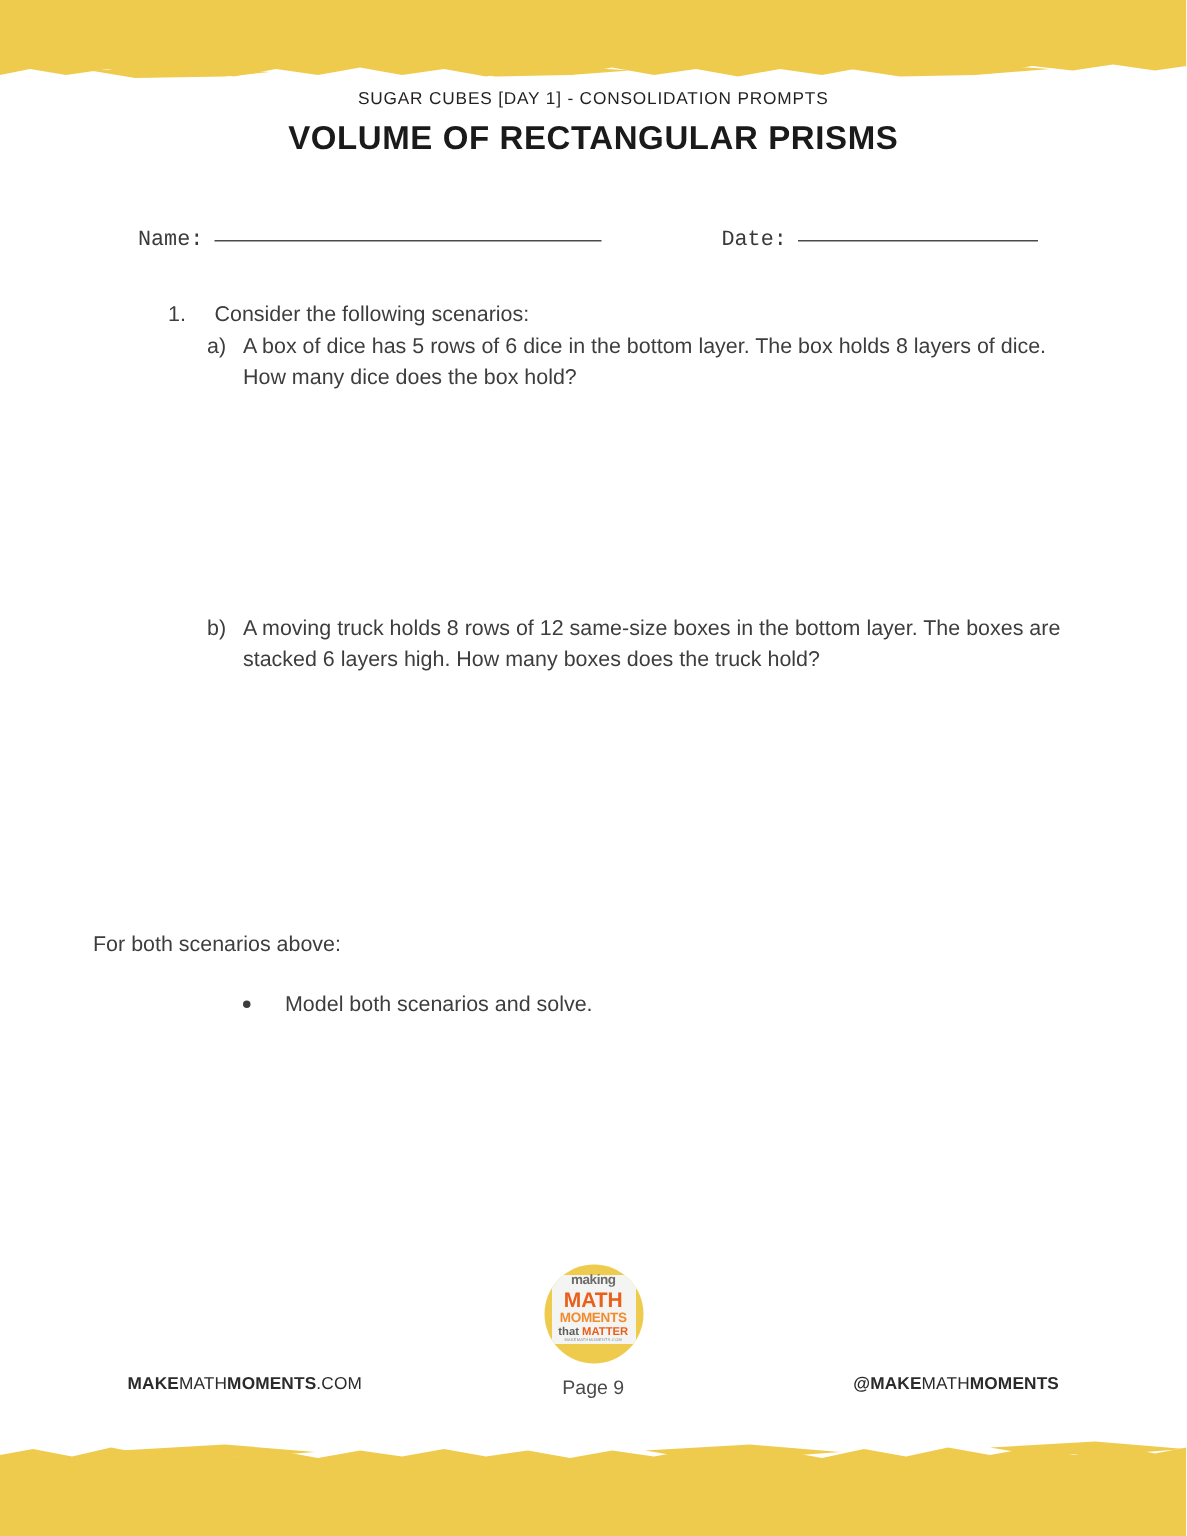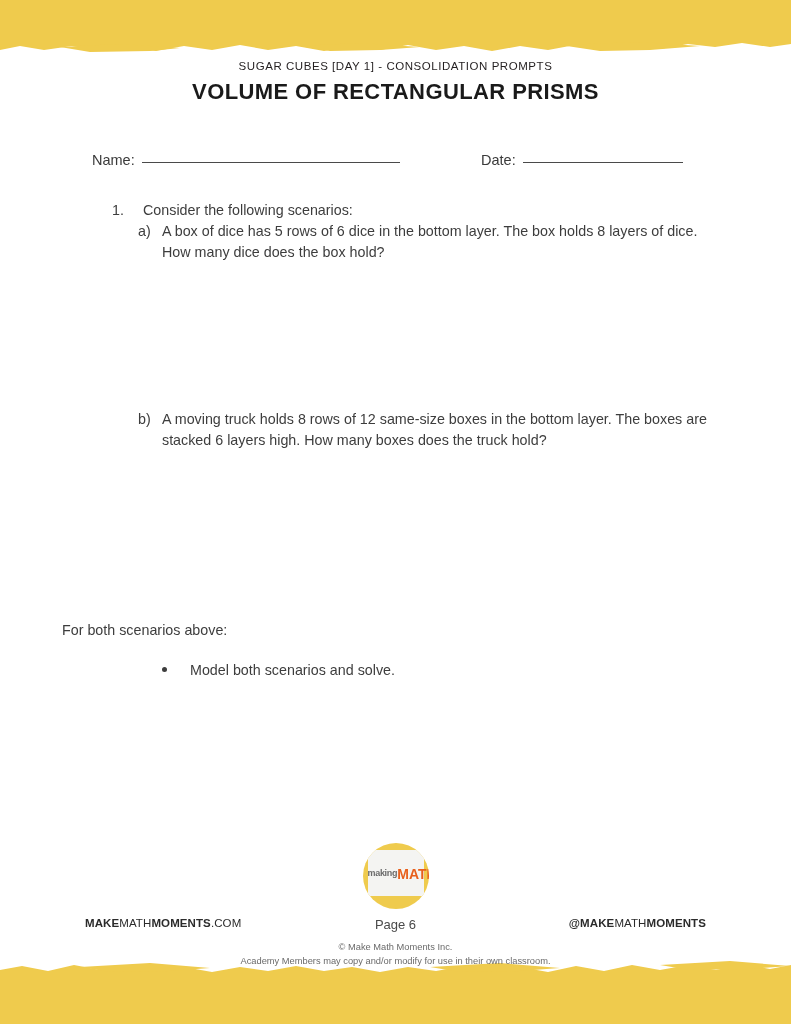--- a/index.html
+++ b/index.html
@@ -63,20 +63,21 @@
   }
 
   
   .namedate {
     position: absolute;
     top: 152px;
     left: 0;
     width: 791px;
     z-index: 3;
     height: 24px;
+    font-family: Liberation Mono, monospace;
   }
   .field {
     position: absolute;
     display: flex;
     align-items: baseline;
     font-size: 14.5px;
     color: #3a3a3a;
   }
   .field-name { left: 92px; }
   .field-date { left: 481px; }
@@ -189,23 +190,23 @@
     overflow: hidden;
   }
   .logo .inner {
     position: absolute;
     left: 5px;
     top: 7px;
     width: 56px;
     height: 46px;
     background: #f4f4f2;
     display: flex;
-    flex-direction: row;
+    flex-direction: column;
     align-items: center;
-    justify-content: flex-start;
+    justify-content: flex-end;
     line-height: 1;
   }
   .logo .l-making {
     font-size: 9px;
     font-weight: 700;
     color: #6b6b6b;
     letter-spacing: -0.3px;
   }
   .logo .l-math {
     font-size: 14px;
@@ -351,28 +352,24 @@
         <span class="l-math">MATH</span>
         <span class="l-moments">MOMENTS</span>
         <span class="l-matter"><span>that </span><b>MATTER</b></span>
         <span class="l-tiny">MAKEMATHMOMENTS.COM</span>
       </div>
     </div>
   </div>
 
   <div class="footer-row">
     <div class="footer-left"><span class="fb">MAKE</span><span class="fn">MATH</span><span class="fb">MOMENTS</span><span class="fn">.COM</span></div>
-    <div class="footer-center">Page 6</div>
+    <div class="footer-center">Page 9</div>
     <div class="footer-right"><span class="fb">@MAKE</span><span class="fn">MATH</span><span class="fb">MOMENTS</span></div>
   </div>
 
-  <div class="copyright">
-    <div>© Make Math Moments Inc.</div>
-    <div>Academy Members may copy and/or modify for use in their own classroom.</div>
-  </div>
 
   <div class="banner banner-bottom">
     <svg viewBox="0 0 791 72" preserveAspectRatio="none">
       <path fill="#EFCB4D" d="M0,18 L22,14 L48,19 L74,13 L100,18 L128,14 L156,19 L184,15 L212,20 L240,15 L268,19 L296,14 L324,19 L352,15 L380,20 L408,15 L436,19 L464,14 L492,19 L520,15 L548,20 L576,14 L604,19 L632,13 L660,18 L688,13 L716,18 L744,12 L770,17 L791,13 L791,72 L0,72 Z"></path>
       <path fill="#EFCB4D" d="M80,15 L150,11 L210,16 L170,19 L110,20 Z"></path>
       <path fill="#EFCB4D" d="M430,15 L500,11 L560,16 L520,19 L460,20 Z"></path>
       <path fill="#EFCB4D" d="M660,13 L730,9 L790,14 L750,17 L690,18 Z"></path>
     </svg>
   </div>
 

